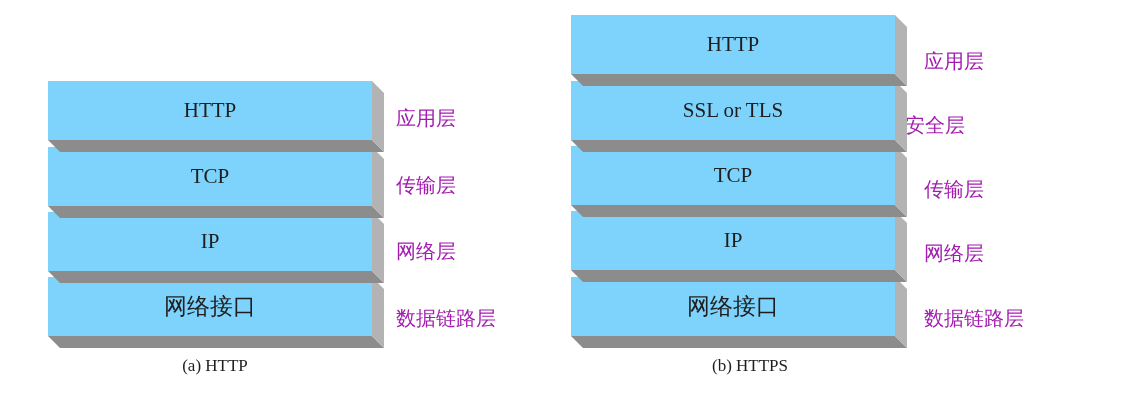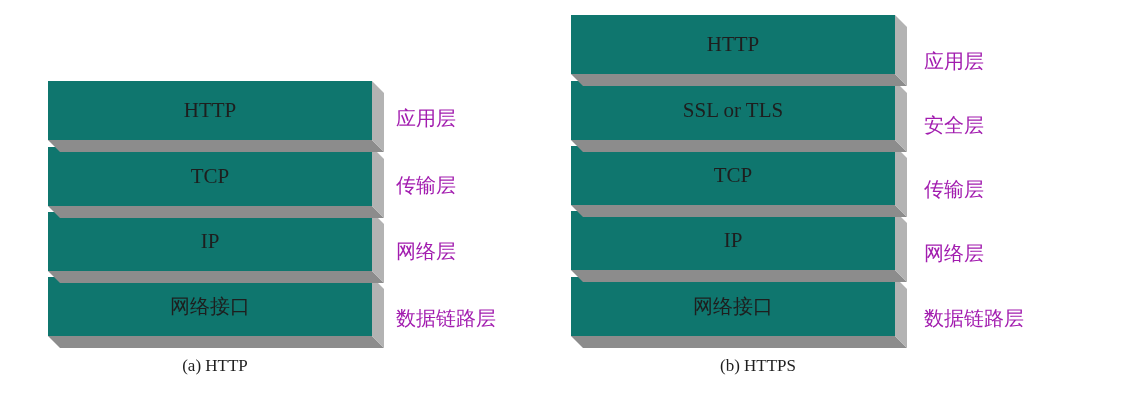--- a/index.html
+++ b/index.html
@@ -14,26 +14,26 @@
     .stack { position: absolute; }
     .layer {
       position: absolute;
       left: 0;
       width: 336px; 
     }
     .face {
       position: absolute;
       left: 0; top: 0;
       width: 324px; height: 59px;
-      background: #0f766e;
+      background: #7dd3fc;
       display: flex; align-items: center; justify-content: center;
       font-size: 21px;
       z-index: 3;
     }
-    .face.cjk { font-family: Liberation Mono, monospace; font-size: 20px; }
+    .face.cjk { font-family: Liberation Mono, monospace; font-size: 23px; }
     .side {
       position: absolute;
       left: 324px; top: 0;
       width: 12px; height: 71px;
       background: #b3b3b3;
       clip-path: polygon(0 0, 100% 12px, 100% 100%, 0 calc(100% - 12px));
       z-index: 2;
     }
     .bottom {
       position: absolute;
@@ -113,18 +113,18 @@
     <div class="bottom"></div>
   </div>
   <div class="layer" style="top:262px; z-index:1;">
     <div class="face cjk">网络接口</div>
     <div class="side"></div>
     <div class="bottom"></div>
   </div>
 </div>
 
 <div class="label" style="left:924px; top:61px;">应用层</div>
-<div class="label" style="left:924px; top:125px;">安全层</div>
+<div class="label" style="left:905px; top:125px;">安全层</div>
 <div class="label" style="left:924px; top:189px;">传输层</div>
 <div class="label" style="left:924px; top:253px;">网络层</div>
 <div class="label" style="left:924px; top:318px;">数据链路层</div>
 
-<div class="caption" style="left:750px; top:356px;margin-left:8px;">(b) HTTPS</div>
+<div class="caption" style="left:750px; top:356px;">(b) HTTPS</div>
 
 </body></html>

